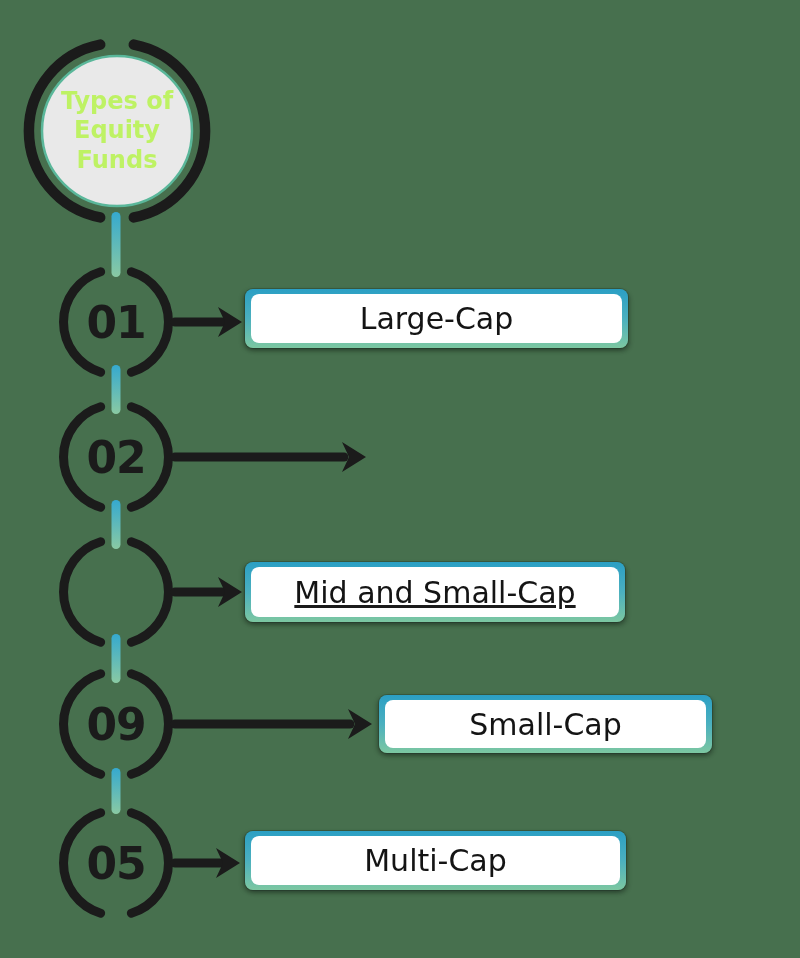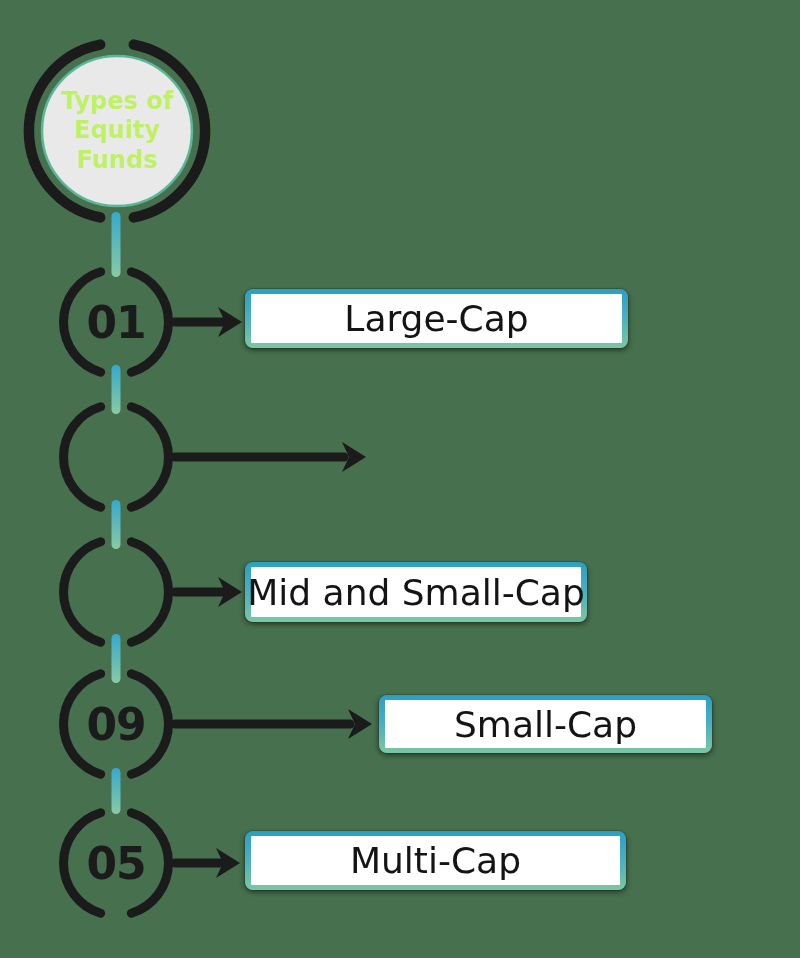--- a/index.html
+++ b/index.html
@@ -54,31 +54,31 @@
     position: absolute;
     box-sizing: border-box;
     border-radius: 8px;
     padding: 5px 6px;
     background: linear-gradient(180deg, #2b9fc4 0%, #4bb0bf 50%, #7cc7a1 100%);
     box-shadow: 0 0 0 1px rgba(22, 32, 26, 0.25), -2px 2px 4px rgba(16, 28, 20, 0.35), 2px 3px 4px rgba(16, 28, 20, 0.3);
   }
   .flow-box .label {
     width: 100%; height: 100%;
     background: #ffffff;
-    border-radius: 1px;
+    border-radius: 8px;
     display: flex;
     align-items: center;
     justify-content: center;
-    font-size: 36px;
+    font-size: 30px;
     color: #141414;
     white-space: nowrap;
   }
   .box-1 { left: 245px; top: 289px; width: 383px; height: 59px; }
   .box-2 { left: 373px; top: 428px; width: 385px; height: 72px; }
-  .box-3 { left: 245px; top: 562px; width: 342px; height: 60px; }
+  .box-3 { left: 245px; top: 562px; width: 380px; height: 60px; text-decoration: underline; }
   .box-4 { left: 379px; top: 695px; width: 333px; height: 58px; }
   .box-5 { left: 245px; top: 831px; width: 381px; height: 59px; }
 </style>
 </head>
 <body>
 
 <div class="stage">
 
   <svg class="bg" viewBox="0 0 800 958" xmlns="http://www.w3.org/2000/svg">
     <defs>
@@ -133,20 +133,21 @@
       <path d="M175 863 H220" stroke="#1b1b1b" stroke-width="9" stroke-linecap="round" fill="none"></path>
       <polygon points="216,848 240,863 216,878 223,863" fill="#1b1b1b"></polygon>
     </g>
   </svg>
 
   <div class="title">
     <div class="inner">Types of Equity Funds</div>
   </div>
 
   <div class="step-num num-1">01</div>
+  <div class="step-num num-2">02</div>
   <div class="step-num num-4">09</div>
   <div class="step-num num-5">05</div>
 
   <div class="flow-box box-1">
     <div class="label">Large-Cap</div>
   </div>
   <div class="flow-box box-3">
     <div class="label">Mid and Small-Cap</div>
   </div>
   <div class="flow-box box-4">

